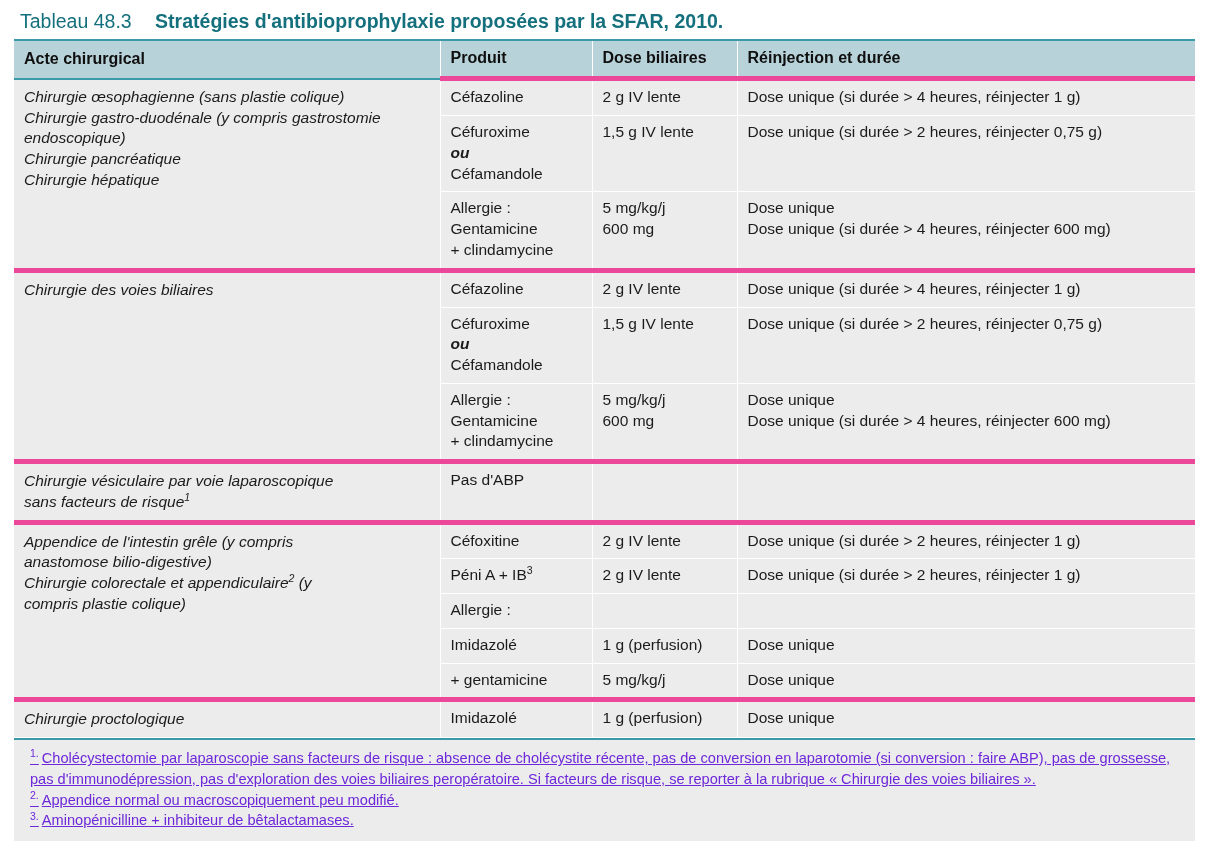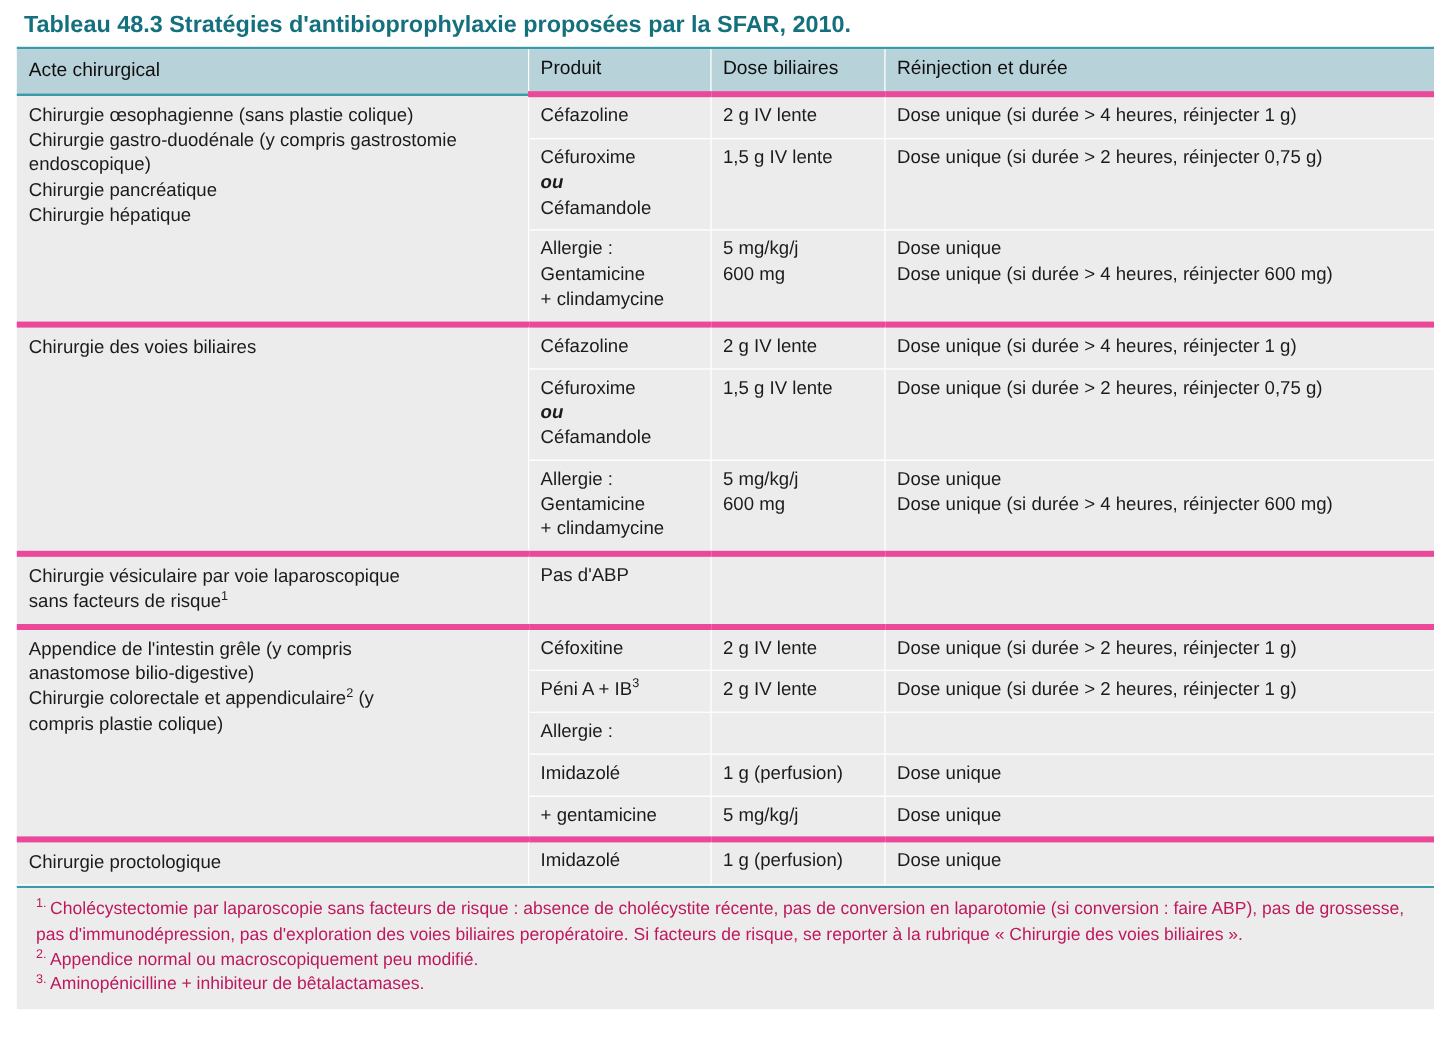--- a/index.html
+++ b/index.html
@@ -25,24 +25,25 @@
 
   
   .caption {
     padding: 9px 0 6px 20px;
     font-size: 19.5px;
     line-height: 1.25;
     color: #14707d;
     white-space: nowrap;
   }
   .caption .caption-label {
-    font-weight: 700;
+    font-weight: 400;
   }
   .caption .caption-title {
     font-weight: 700;
+    margin-left: 18px;
   }
 
   
   .table-wrap {
     margin: 0 13px 0 14px;
     border-top: 2px solid #3a9aa8;
     border-bottom: 2px solid #3a9aa8;
   }
   table.sfar {
     border-collapse: collapse;
@@ -54,21 +55,21 @@
   
   col.c-acte { width: 426px; }
   col.c-produit { width: 152px; }
   col.c-dose { width: 145px; }
   col.c-reinj { width: 458px; }
 
   
   thead th {
     background: #b8d2d9;
     color: #0f0f0f;
-    font-weight: 400;
+    font-weight: 700;
     font-size: 16px;
     text-align: left;
     padding: 8px 10px 9px 10px;
     border-right: 1px solid #ffffff;
     border-bottom: 2px solid #3a9aa8;
     vertical-align: middle;
     white-space: nowrap;
   }
   thead th:last-child { border-right: none; margin-left: 41px; }
 
@@ -83,42 +84,43 @@
   }
   tbody td:last-child { border-right: none; }
 
   tbody tr.group-start > td {
     border-top: 5px solid #ec4899;
   }
   tbody tr.group-start > td.no-top-rule {
     border-top: none;
   }
 
-  td.acte-cell { padding-top: 7px; }
+  td.acte-cell { padding-top: 7px; font-style: italic; }
   td.empty-cell { padding: 0; }
 
   .ou-italic {
     font-style: italic;
     font-weight: bold;
   }
 
   sup {
     font-size: 0.68em;
     vertical-align: super;
     line-height: 0;
   }
 
   
   .footnotes {
     margin: 0 13px 0 14px;
     background: #ececec;
     padding: 8px 14px 10px 16px;
     font-size: 14.6px;
     line-height: 1.42;
-    color: #be185d;
+    color: #6d28d9;
+    text-decoration: underline;
   }
   .footnotes .fn {
     margin: 0;
     text-indent: 0;
   }
   .footnotes .fn-num {
     font-size: 0.72em;
     vertical-align: super;
     line-height: 0;
     margin-right: 3px;

